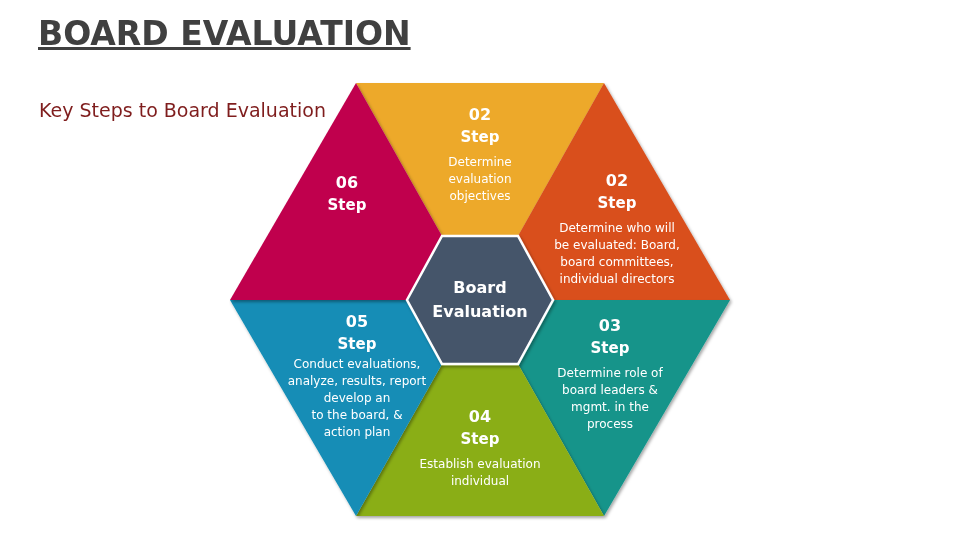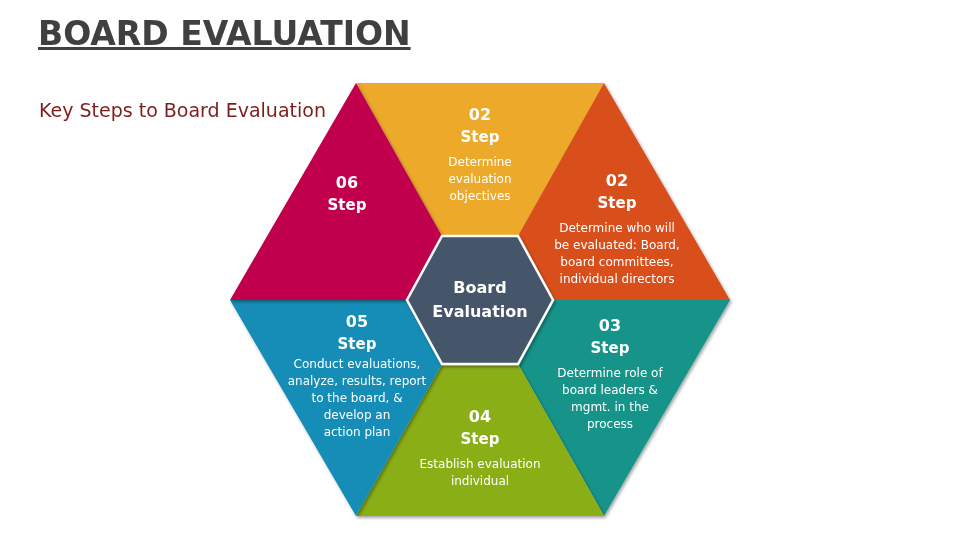--- a/index.html
+++ b/index.html
@@ -100,22 +100,22 @@
     <div>individual</div>
   </div>
 </div>
 
 <div class="seg-label" style="left:272px; top:311px; width:170px;">
   <div class="seg-num">05</div>
   <div class="seg-step">Step</div>
   <div class="seg-desc" style="margin-top:1px;">
     <div>Conduct evaluations,</div>
     <div>analyze, results, report</div>
+    <div>develop an</div>
     <div>to the board, &amp;</div>
-    <div>develop an</div>
     <div>action plan</div>
   </div>
 </div>
 
 <div class="seg-label" style="left:267px; top:172px; width:160px;">
   <div class="seg-num">06</div>
   <div class="seg-step">Step</div>
 </div>
 
 <div class="center-label">

